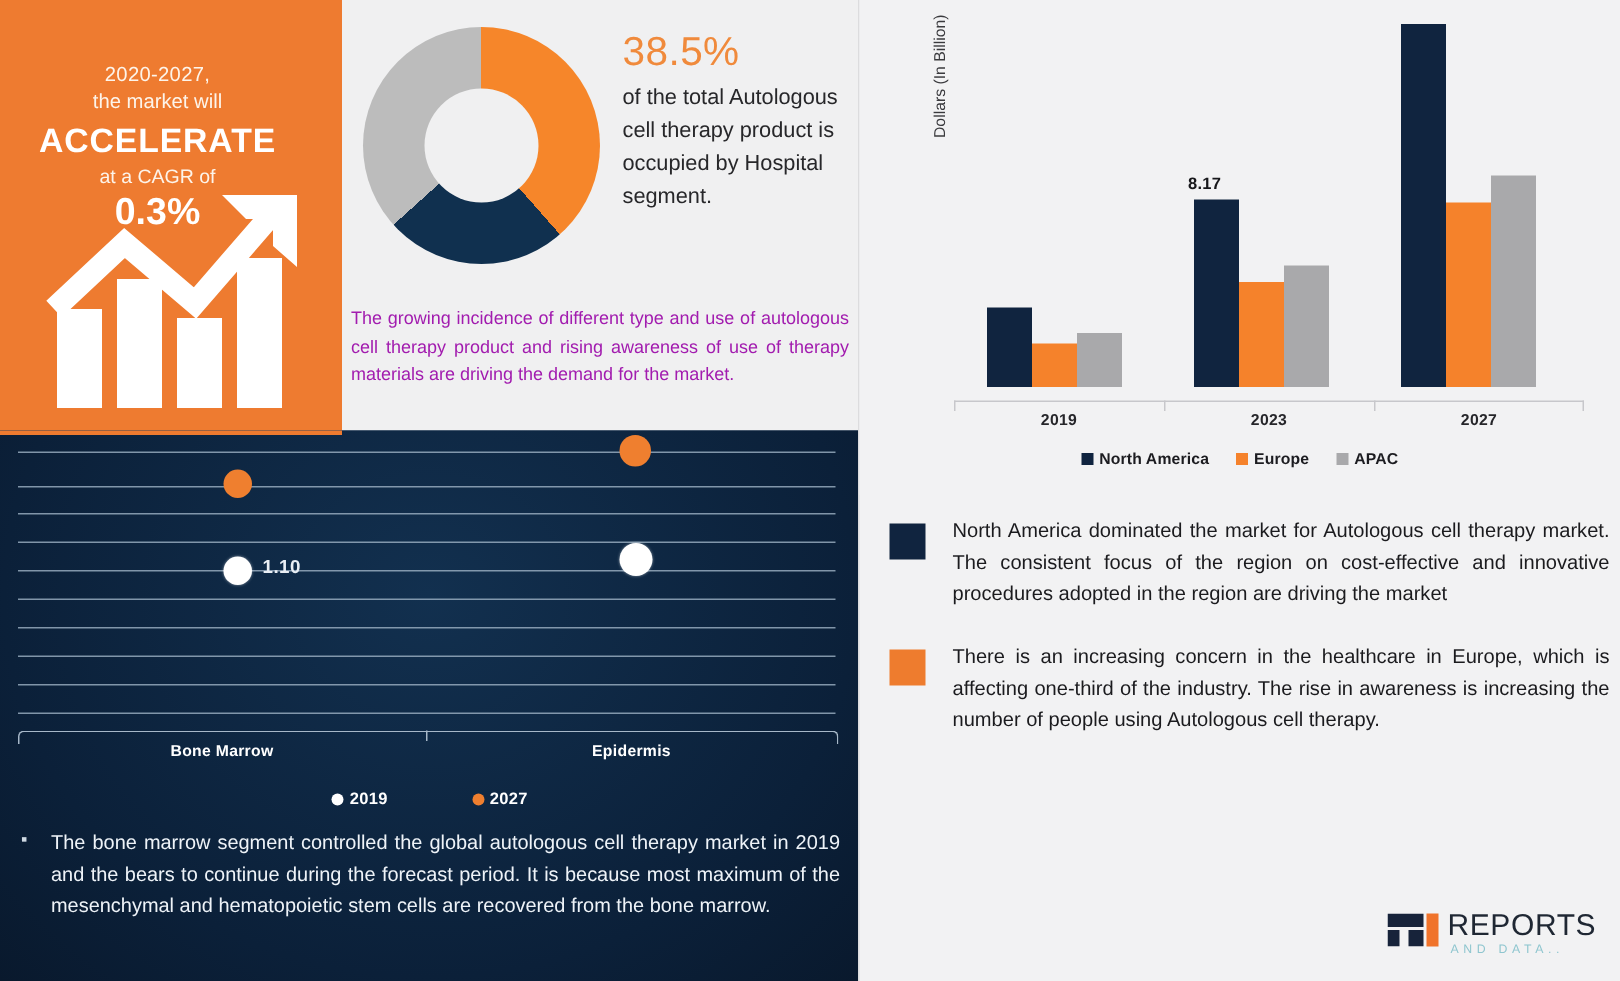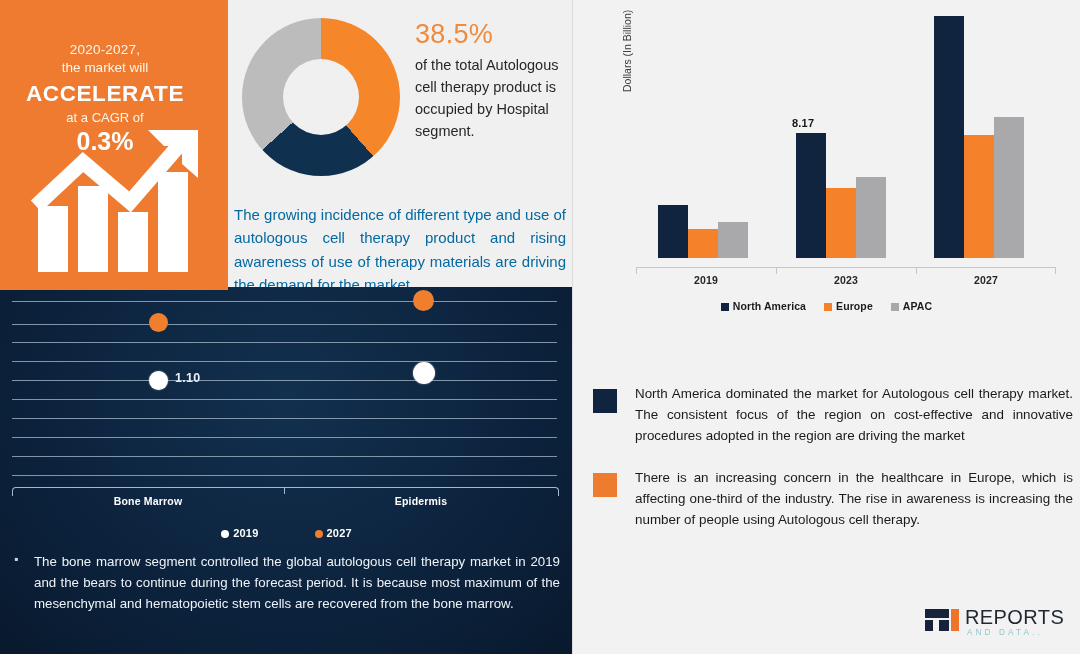--- a/index.html
+++ b/index.html
@@ -41,21 +41,21 @@
   }
   .donut-hole{
     position:absolute;left:47px;top:41px;width:76px;height:76px;border-radius:50%;
     background:#f0f0f1;
   }
   .pct-block{position:absolute;left:187px;top:20px;width:150px;}
   .pct-num{font-size:27px;color:#f08a3c;font-weight:normal;letter-spacing:.3px;line-height:1.05;}
   .pct-desc{font-size:14.5px;color:#27272a;line-height:1.52;margin-top:6px;}
   .grow-para{
     position:absolute;left:6px;top:203px;width:332px;
-    font-size:15px;color:#0369a1;line-height:1.56;text-align:justify;
+    font-size:12px;color:#a21caf;line-height:1.56;text-align:justify;
   }
 
   
   .navy{
     position:absolute;left:0;top:287px;width:573px;height:367px;
     background:#0d2644;
     background-image:radial-gradient(ellipse at 50% 30%, #12304f 0%, #0b2039 70%, #09192d 100%);
   }
   .navy-top-rule{position:absolute;left:0;top:0;width:228px;height:3px;background:#ee7b30;}
   .plot{position:absolute;left:12px;top:8px;width:545px;height:192px;}
@@ -95,21 +95,21 @@
   .bar.na{background:#10243f;}
   .bar.eu{background:#f5822b;}
   .bar.ap{background:#a9a9ab;}
   .bar-value{position:absolute;font-size:11px;font-weight:bold;color:#18181b;letter-spacing:.2px;}
   .xtick{position:absolute;top:267px;width:1.3px;height:7px;background:#c7c7cb;}
   .xcat{position:absolute;top:274px;font-size:10.5px;font-weight:bold;color:#26262a;text-align:center;letter-spacing:.2px;}
   .bc-legend{position:absolute;left:0;top:300px;width:507px;text-align:center;font-size:0;}
   .bl-item{display:inline-block;font-size:10.5px;font-weight:bold;color:#1c1c20;margin:0 9px;letter-spacing:.1px;}
   .bl-swatch{display:inline-block;width:8px;height:8px;margin-right:4px;vertical-align:-1px;}
 
-  .bullets{position:absolute;left:14px;top:344px;width:486px;margin-top:40px;}
+  .bullets{position:absolute;left:14px;top:344px;width:486px;}
   .bullet-row{position:relative;margin-bottom:22px;min-height:34px;}
   .b-swatch{position:absolute;left:6px;top:5px;width:24px;height:24px;}
   .b-text{margin-left:48px;font-size:13.4px;color:#1b1b1e;line-height:1.55;text-align:justify;}
 
   .logo{position:absolute;left:925px;top:606px;width:132px;height:38px;}
   .logo-mark{position:absolute;left:0;top:3px;width:36px;height:22px;}
   .logo-bar{position:absolute;left:26px;top:3px;width:8px;height:22px;background:#f0732b;}
   .logo-word{position:absolute;left:40px;top:0px;font-size:20px;letter-spacing:.4px;color:#1f2733;font-weight:normal;}
   .logo-sub{position:absolute;left:42px;top:22px;font-size:8.2px;letter-spacing:3.1px;color:#8fc6cf;}
   .seam-v{position:absolute;left:572px;top:0;width:2px;height:654px;background:#dcdcde;}

